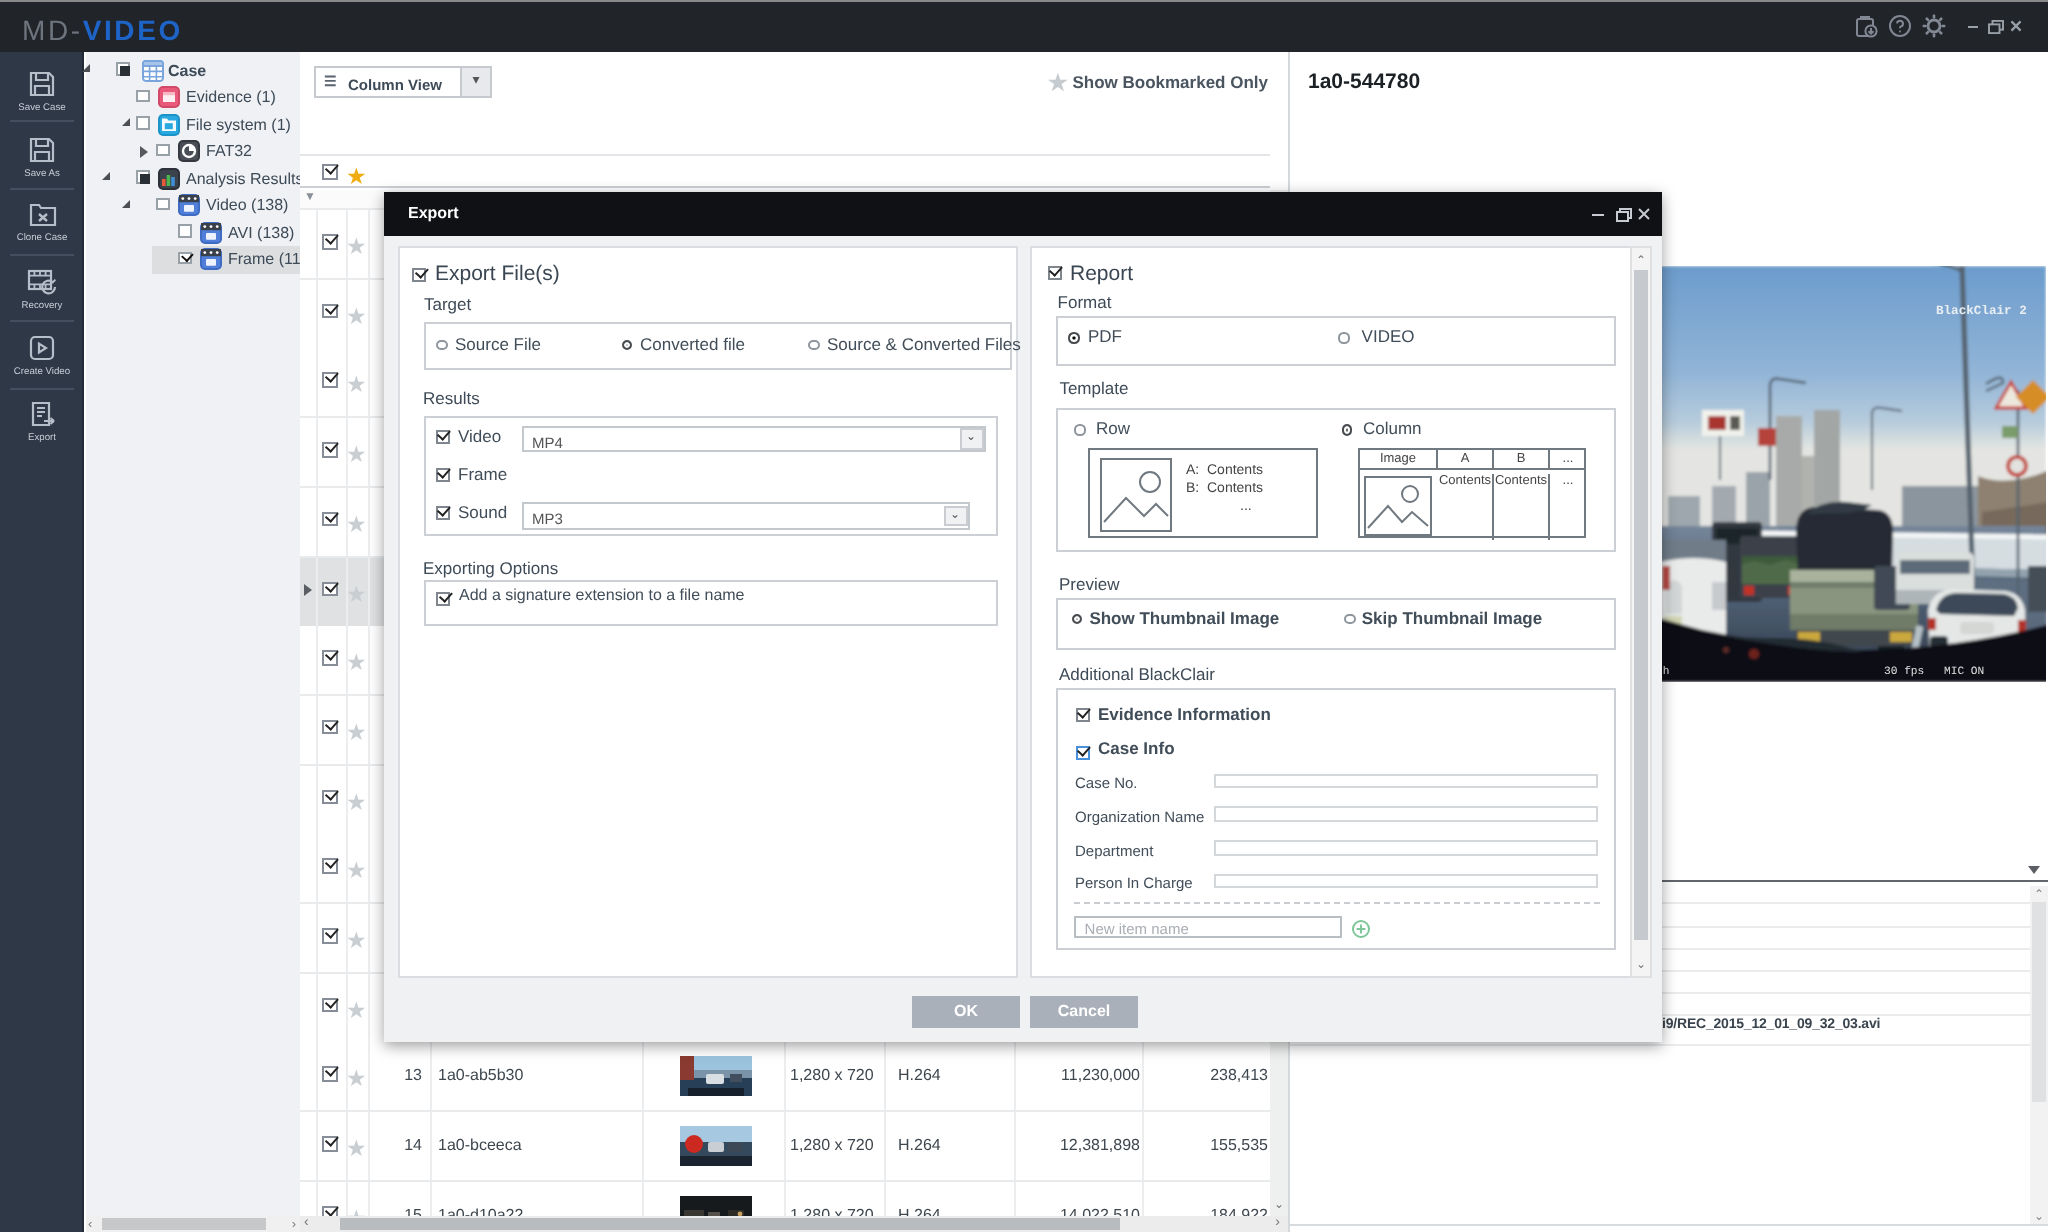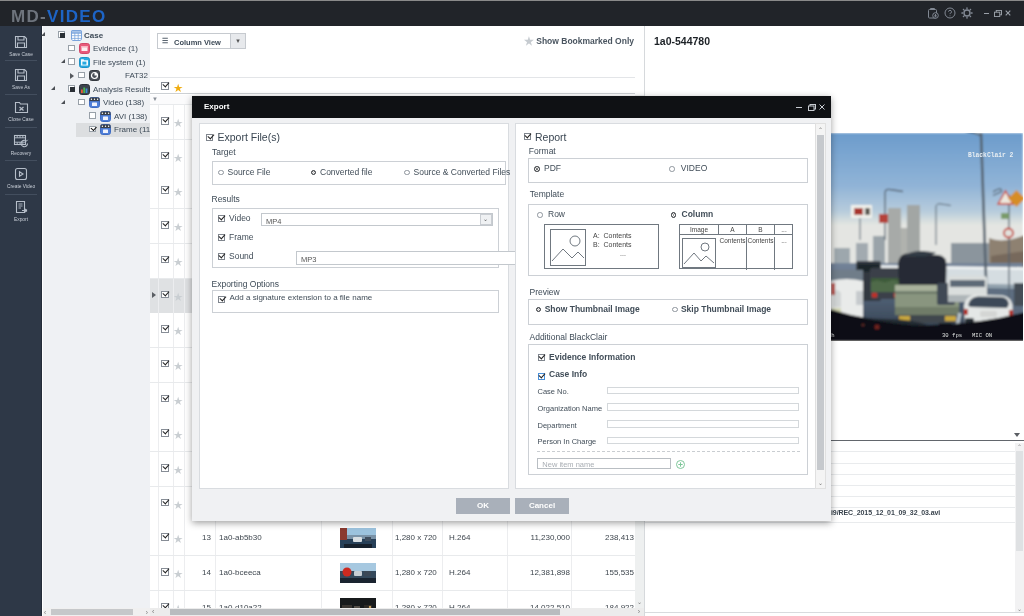--- a/index.html
+++ b/index.html
@@ -1,21 +1,21 @@
 <!DOCTYPE html>
 <html><head>
 <meta charset="utf-8">
 <style>
 html,body{margin:0;padding:0;}
 body{width:1024px;height:616px;overflow:hidden;font-family:"Liberation Sans",sans-serif;position:relative;background:#fff;}
 *{box-sizing:border-box;}
 .abs{position:absolute;}
 
 #topbar{left:0;top:0;width:1024px;height:26px;background:#212429;border-top:1px solid #8a8a8a;}
-#logo{left:11px;top:6.5px;font-size:17px;letter-spacing:1.3px;font-weight:bold;color:#6e747d;}
+#logo{left:11px;top:6.5px;font-size:14px;letter-spacing:1.3px;font-weight:normal;color:#6e747d;}
 #logo b{color:#1d64c6;}
 
 #sidebar{left:0;top:26px;width:42px;height:590px;background:#2e3847;border-right:1px solid #232b38;}
 .sbitem{position:absolute;left:0;width:42px;text-align:center;}
 .sbitem svg{display:block;margin:0 auto;}
 .sblabel{display:block;font-size:5.5px;color:#c7cdd6;margin-top:2px;transform:scale(0.88);}
 .sbsep{position:absolute;left:5px;width:32px;height:1px;background:#434e5e;}
 
 #tree{left:43px;top:26px;width:107px;height:590px;background:#eff1f4;}
 .trow{position:absolute;height:13px;font-size:8px;color:#3d4a57;white-space:nowrap;}
@@ -202,21 +202,21 @@
   <span class="tlabel" style="left:93px;">File system (1)</span>
 </div>
 <div class="abs trow" style="left:0;top:70px;width:1024px;">
   <span class="expc" style="left:70px;"></span>
   <span class="tcheck" style="left:78px;"></span>
   <svg class="ticon" style="left:89px;" viewBox="0 0 11 11">
       <rect x="0.5" y="0.5" width="10" height="10" rx="2" fill="#4a4f57" stroke="#35393f"></rect>
       <circle cx="5.5" cy="5.5" r="3" fill="none" stroke="#fff" stroke-width="1.2"></circle>
       <path d="M5.5 2.5 A3 3 0 0 1 8.5 5.5 L5.5 5.5 Z" fill="#fff"></path>
     </svg>
-  <span class="tlabel" style="left:103px;margin-left:22px;">FAT32</span>
+  <span class="tlabel" style="left:103px;">FAT32</span>
 </div>
 <div class="abs trow" style="left:0;top:83.5px;width:1024px;">
   <span class="exp" style="left:51px;"></span>
   <span class="tcheck partial" style="left:68px;"></span>
   <svg class="ticon" style="left:79px;" viewBox="0 0 11 11">
       <rect x="0.5" y="0.5" width="10" height="10" rx="2" fill="#3c424c" stroke="#2b3039"></rect>
       <rect x="2" y="5.5" width="1.8" height="3.5" fill="#e8593a"></rect>
       <rect x="4.3" y="3.5" width="1.8" height="5.5" fill="#4db54d"></rect>
       <rect x="6.6" y="4.5" width="1.8" height="4.5" fill="#3f8fd6"></rect>
     </svg>
@@ -733,21 +733,21 @@
 <span class="mcheck" style="left:25.5px;top:119px;"></span>
     <span class="mlabel" style="left:37px;top:116.5px;">Video</span>
 <div class="combo" style="left:69px;top:116.7px;width:232px;">
       <span style="position:absolute;left:4px;top:3px;">MP4</span>
       <span class="arr">⌄</span>
     </div>
 <span class="mcheck" style="left:25.5px;top:138px;"></span>
     <span class="mlabel" style="left:37px;top:135.5px;">Frame</span>
 <span class="mcheck" style="left:25.5px;top:157px;"></span>
     <span class="mlabel" style="left:37px;top:154.5px;">Sound</span>
-<div class="combo" style="left:69px;top:155.2px;width:268px;margin-left:35px;">
+<div class="combo" style="left:69px;top:155.2px;width:224px;">
       <span style="position:absolute;left:4px;top:3px;">MP3</span>
       <span class="arr">⌄</span>
     </div>
 <span class="seclabel" style="left:19.5px;top:182.5px;">Exporting Options</span>
 <div class="secbox" style="left:20px;top:193.5px;width:287px;height:23px;"></div>
 <span class="mcheck" style="left:26px;top:199.5px;"></span>
     <span class="mlabel" style="left:37.5px;top:197px;font-size:8px;">Add a signature extension to a file name</span>
 
 <div class="panel" style="left:322.7px;top:27px;width:301px;height:366px;"></div>
 <span class="mcheck" style="left:331.8px;top:37px;"></span>
@@ -756,21 +756,21 @@
 <div class="secbox" style="left:336.4px;top:62.3px;width:280px;height:24.3px;"></div>
 <span class="radio sel" style="left:342.2px;top:70px;"></span>
     <span class="mlabel" style="left:352px;top:67px;">PDF</span>
 <span class="radio" style="left:477.4px;top:70px;"></span>
     <span class="mlabel" style="left:488.8px;top:67px;">VIDEO</span>
 <span class="seclabel" style="left:337.7px;top:93px;">Template</span>
 <div class="secbox" style="left:336.4px;top:108px;width:280px;height:72px;"></div>
 <span class="radio" style="left:345px;top:116px;"></span>
     <span class="mlabel" style="left:356px;top:113px;">Row</span>
 <span class="radio sel" style="left:478.5px;top:116px;"></span>
-    <span class="mlabel" style="left:489.5px;top:113px;font-weight:bold;">Column</span>
+    <span class="mlabel" style="left:489.5px;top:113px;">Column</span>
 <div class="abs" id="rowprev" style="left:352px;top:128px;width:115px;height:45px;border:1px solid #707880;background:#fff;">
   <svg style="position:absolute;left:5px;top:4px;" width="36" height="37" viewBox="0 0 36 37" fill="none" stroke="#707880" stroke-width="1">
         <rect x="0.5" y="0.5" width="35" height="36"></rect>
         <circle cx="25" cy="12" r="5"></circle>
         <path d="M2 32 L13 20 L22 29 L28 23 L34 29"></path>
       </svg>
   <div style="position:absolute;left:48px;top:7px;font-size:7px;color:#444;line-height:8.5px;">A:&nbsp; Contents<br>B:&nbsp; Contents</div>
   <div style="position:absolute;left:75px;top:25px;font-size:7px;color:#444;">...</div>
 </div>
 <div class="abs" id="colprev" style="left:487px;top:128px;width:114px;height:45px;border:1px solid #707880;background:#fff;">

